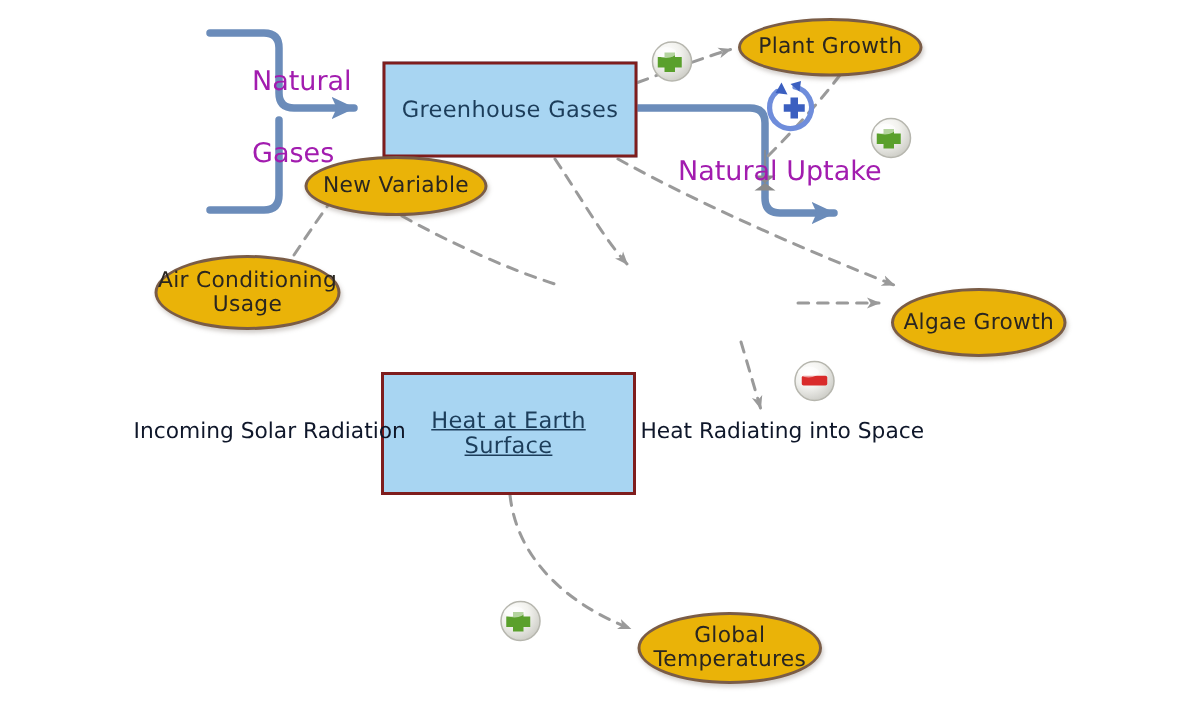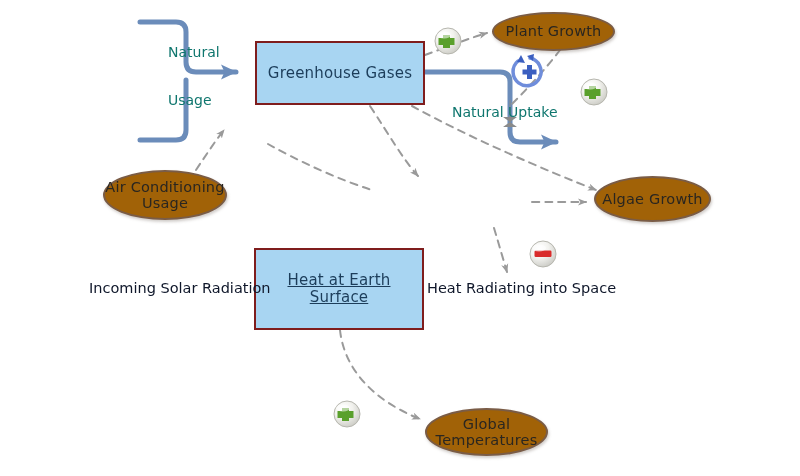--- a/index.html
+++ b/index.html
@@ -36,37 +36,37 @@
     line-height: 1.12;
     letter-spacing: 0.2px;
   }
   .node-stock {
     background: #a8d5f2;
     border: 2px solid #7f1d1d;
     color: #1c3d5a;
     font-size: 15px;
   }
   .node-var {
-    background: #a16207;
+    background: #eab308;
     border: 2px solid #7a5c46;
     border-radius: 50%;
     font-size: 14.5px;
     color: #2a2620;
     box-shadow: 1px 2px 3px rgba(120,110,100,0.35);
   }
   .free-label {
     position: absolute;
     color: #0f172a;
     font-size: 14.5px;
     white-space: nowrap;
   }
   .flow-label {
     position: absolute;
-    color: #0f766e;
-    font-size: 14px;
+    color: #a21caf;
+    font-size: 18px;
     white-space: nowrap;
   }
 </style>
 </head>
 <body>
 
 <div id="canvas">
 
   <svg id="wires" viewBox="0 0 800 476" xmlns="http://www.w3.org/2000/svg">
     <defs>
@@ -166,34 +166,37 @@
   </div>
 
   <div class="node node-stock" style="left:254px; top:248px; width:170px; height:82px;text-decoration:underline;">
     <span>Heat at Earth Surface</span>
   </div>
 
   <div class="node node-var" style="left:492px; top:12px; width:123px; height:39px;">
     <span>Plant Growth</span>
   </div>
 
+  <div class="node node-var" style="left:203px; top:104px; width:122px; height:40px;">
+    <span>New Variable</span>
+  </div>
 
   <div class="node node-var" style="left:103px; top:170px; width:124px; height:50px;align-items:center;">
     <span>Air Conditioning Usage</span>
   </div>
 
 
-  <div class="node node-var" style="left:594px; top:176px; width:117px; height:46px;text-align:center;">
+  <div class="node node-var" style="left:594px; top:192px; width:117px; height:46px;text-align:center;">
     <span>Algae Growth</span>
   </div>
 
   <div class="node node-var" style="left:425px; top:408px; width:123px; height:48px;justify-content:flex-end;">
     <span>Global Temperatures</span>
   </div>
 
   <div class="flow-label" style="left:168px; top:44px;">Natural</div>
-  <div class="flow-label" style="left:168px; top:92px;">Usage</div>
+  <div class="flow-label" style="left:168px; top:92px;">Gases</div>
   <div class="flow-label" style="left:452px; top:104px;">Natural Uptake</div>
 
   <div class="free-label" style="left:89px; top:280px;">Incoming Solar Radiation</div>
   <div class="free-label" style="left:427px; top:280px;">Heat Radiating into Space</div>
 
 </div>
 
 </body></html>

